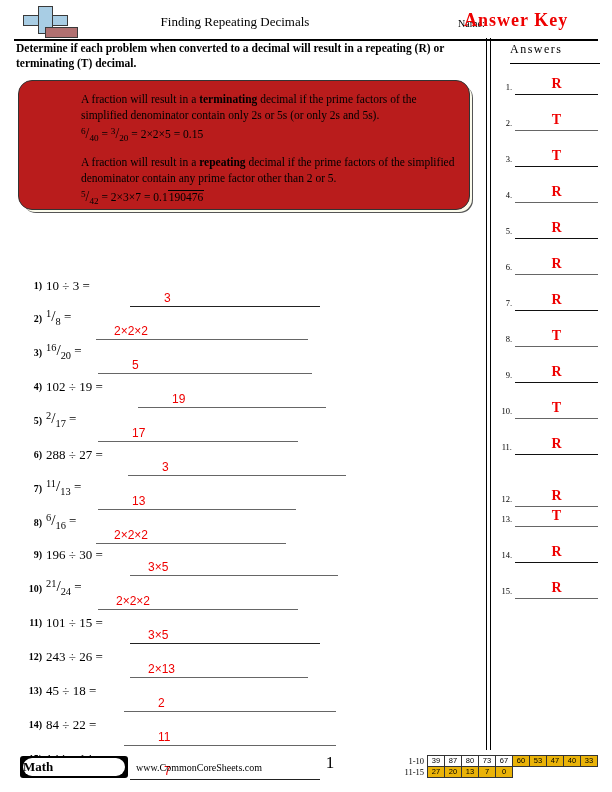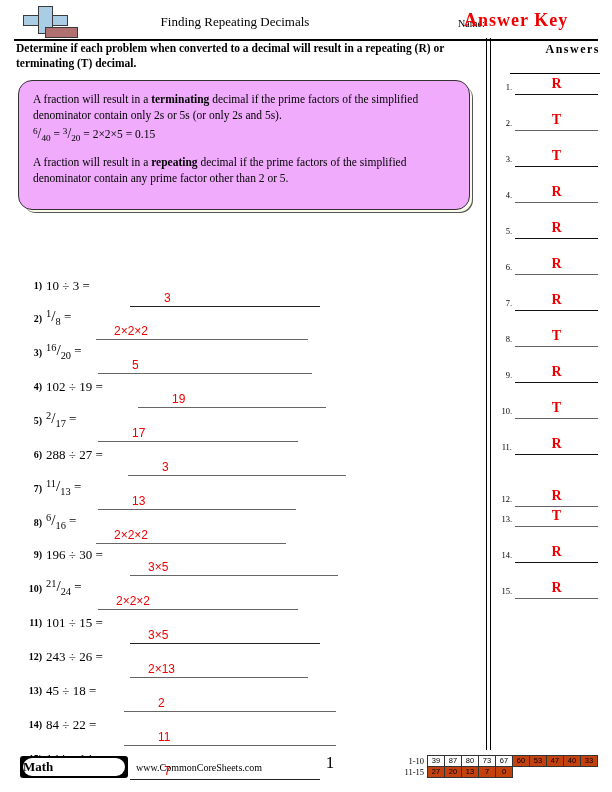--- a/index.html
+++ b/index.html
@@ -112,25 +112,26 @@
     font-weight: bold;
     line-height: 1.32;
   }
 
   
   #info-box {
     position: absolute;
     left: 18px; top: 42px;
     width: 452px;
     height: 130px;
-    background: #f0abfc;
+    background: #b91c1c;
     border: 1.5px solid #333;
     border-radius: 14px;
     box-sizing: border-box;
     box-shadow: 3px 3px 0 -1px #fbfbec, 4px 4px 0 -1px #555;
+    padding-left: 48px;
   }
   #info-box .ib-inner {
     padding: 10px 14px 0 14px;
     font-size: 11.5px;
     line-height: 1.42;
   }
   .ib-para { margin: 0 0 2px 0; }
   .ib-example { margin: 1px 0 0 0; font-size: 11.5px; white-space: nowrap; }
   .ib-gap { height: 11px; }
   .overline { border-top: 1px solid #000; padding: 0 1px; }
@@ -206,26 +207,26 @@
   
   #answers {
     position: absolute;
     left: 492px; top: 38px;
     width: 120px;
   }
   #answers-title {
     position: absolute;
     left: 18px; top: 4px;
     width: 90px;
-    text-align: right;
+    text-align: left;
     font-size: 12px;
-    font-weight: bold;
+    font-weight: normal;
     letter-spacing: 1.5px;
     border-bottom: 1.5px solid #000;
-    padding-bottom: 16px;
+    padding-bottom: 6px;
   }
   .ans-row {
     position: absolute;
     left: 0;
     width: 120px;
     height: 20px;
   }
   .ans-num {
     position: absolute;
     left: 0; top: 7px;
@@ -305,21 +306,21 @@
     font-size: 7.5px;
   }
   #score-table td.rowlab {
     border: none;
     width: 26px;
     text-align: right;
     padding-right: 3px;
     font-family: "Liberation Serif", serif;
     font-size: 8.5px;
   }
-  #score-table td.blue { background: #c2410c; }
+  #score-table td.blue { background: #eab308; }
   #score-table td.blank { border: none; background: transparent; }
 </style>
 </head>
 <body>
 
 <div id="header">
   <div id="logo">
     <div class="logo-plus-h"></div>
     <div class="logo-plus-v"></div>
     <div class="logo-bar"></div>
@@ -349,20 +350,27 @@
         <span>=</span>
         <span class="frac"><span class="num">3</span><span class="sl">/</span><span class="den">20</span></span>
         <span>=</span>
         <span>2×2×5</span>
         <span>=</span>
         <span>0.15</span>
       </p>
       <div class="ib-gap"></div>
       <p class="ib-para">
         <span>A fraction will result in a </span><b>repeating</b><span> decimal if the prime factors of the simplified denominator contain any prime factor other than 2 or 5.</span>
+      </p>
+      <p class="ib-example">
+        <span class="frac"><span class="num">5</span><span class="sl">/</span><span class="den">42</span></span>
+        <span>=</span>
+        <span>2×3×7</span>
+        <span>=</span>
+        <span>0.1</span><span class="overline">190476</span>
       </p>
     </div>
   </div>
 
   <div id="problems">
       <div class="problem" style="top: 47px;">
         <div class="p-num">1)</div>
         <div class="p-body"><span>10</span> <span>÷</span> <span>3</span> <span>=</span></div>
         <div class="p-ans-wrap" style="left: 130px; width: 190px;">
           <div class="p-line dark" style="width: 190px;"></div>

